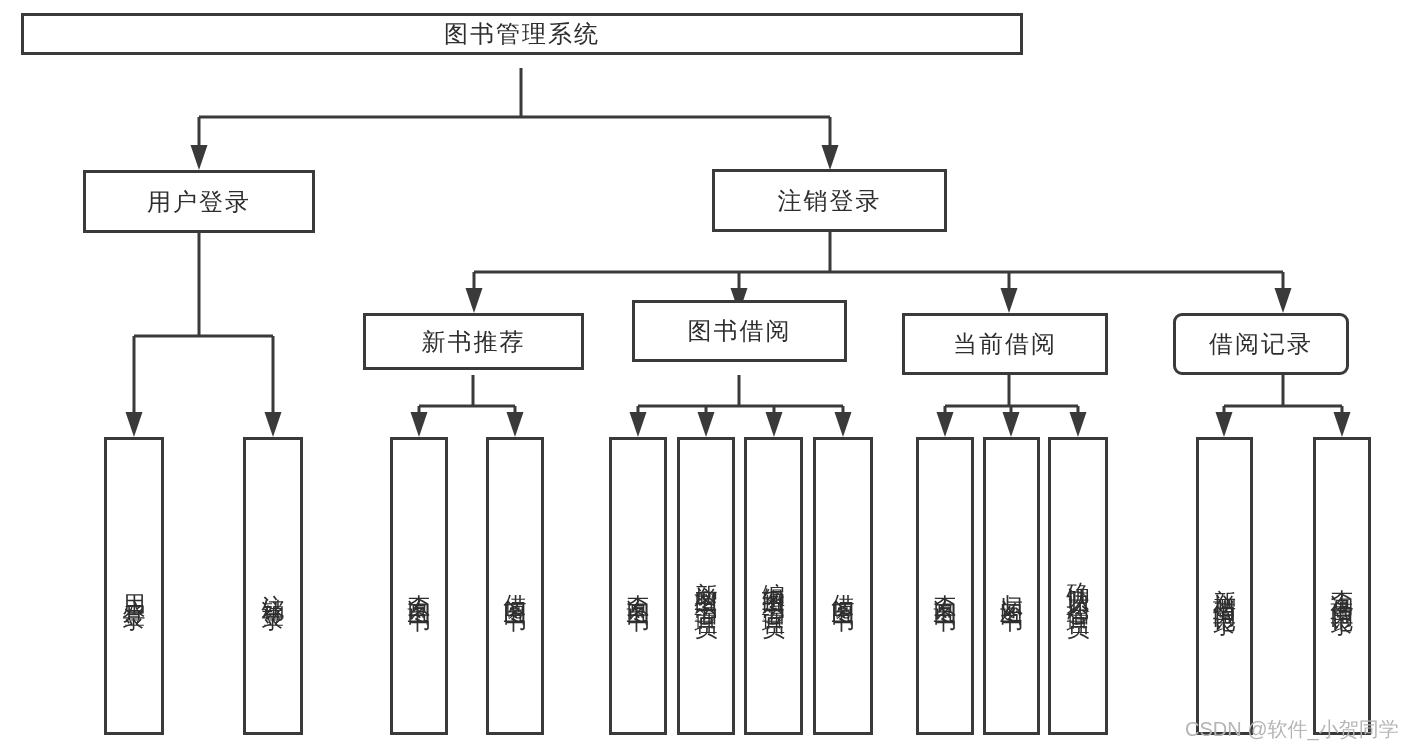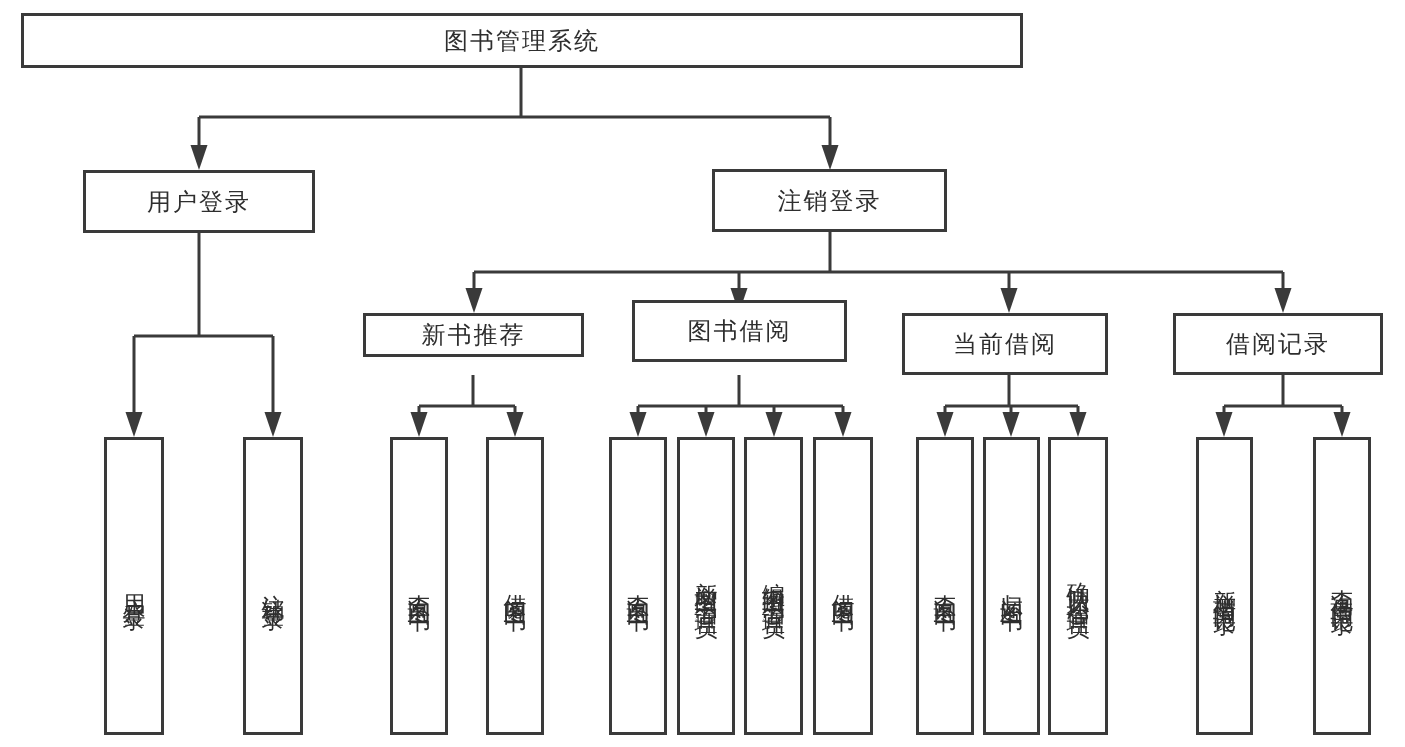--- a/index.html
+++ b/index.html
@@ -81,41 +81,41 @@
       <polygon points="765.5,412 782.5,412 774,437"></polygon>
       <polygon points="834.5,412 851.5,412 843,437"></polygon>
       <polygon points="936.5,412 953.5,412 945,437"></polygon>
       <polygon points="1002.5,412 1019.5,412 1011,437"></polygon>
       <polygon points="1069.5,412 1086.5,412 1078,437"></polygon>
       <polygon points="1215.5,412 1232.5,412 1224,437"></polygon>
       <polygon points="1333.5,412 1350.5,412 1342,437"></polygon>
     </g>
   </svg>
 
-  <div class="node" style="left:21px; top:13px; width:1002px; height:55px;">
+  <div class="node" style="left:21px; top:13px; width:1002px; height:42px;">
     <span class="lbl-h">图书管理系统</span>
   </div>
 
   <div class="node" style="left:83px; top:170px; width:232px; height:63px;">
     <span class="lbl-h">用户登录</span>
   </div>
   <div class="node" style="left:712px; top:169px; width:235px; height:63px;">
     <span class="lbl-h">注销登录</span>
   </div>
 
-  <div class="node" style="left:363px; top:313px; width:221px; height:44px;">
+  <div class="node" style="left:363px; top:313px; width:221px; height:57px;">
     <span class="lbl-h">新书推荐</span>
   </div>
   <div class="node" style="left:632px; top:300px; width:215px; height:62px;">
     <span class="lbl-h">图书借阅</span>
   </div>
   <div class="node" style="left:902px; top:313px; width:206px; height:62px;">
     <span class="lbl-h">当前借阅</span>
   </div>
-  <div class="node" style="left:1173px; top:313px; width:210px; height:62px;">
+  <div class="node" style="left:1173px; top:313px; width:176px; height:62px;border-radius:9px;">
     <span class="lbl-h">借阅记录</span>
   </div>
 
   <div class="node" style="left:104px; top:437px; width:60px; height:298px;">
     <span class="lbl-v">用户登录</span>
   </div>
   <div class="node" style="left:243px; top:437px; width:60px; height:298px;">
     <span class="lbl-v">注销登录</span>
   </div>
 
@@ -149,14 +149,15 @@
     <span class="lbl-v">确认归还（管理员）</span>
   </div>
 
   <div class="node" style="left:1196px; top:437px; width:57px; height:298px;">
     <span class="lbl-v">新增借阅记录</span>
   </div>
   <div class="node" style="left:1313px; top:437px; width:58px; height:298px;">
     <span class="lbl-v">查询借阅记录</span>
   </div>
 
+  <div class="watermark">CSDN @软件_小贺同学</div>
 
 </div>
 
 </body></html>

